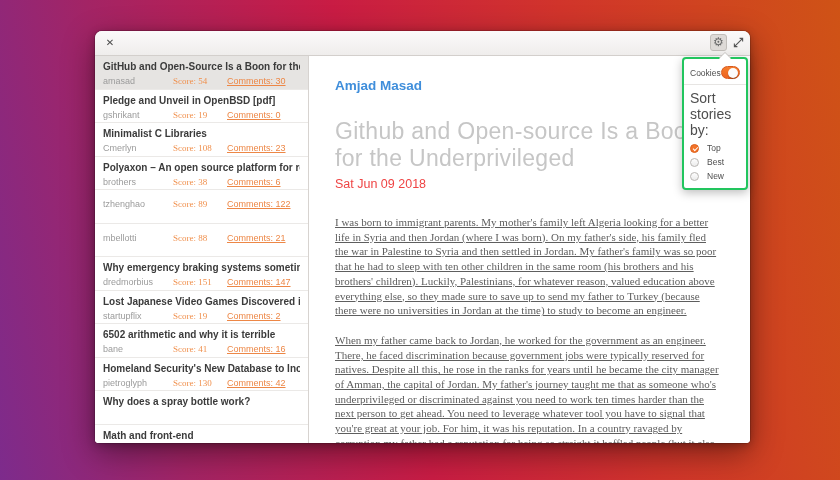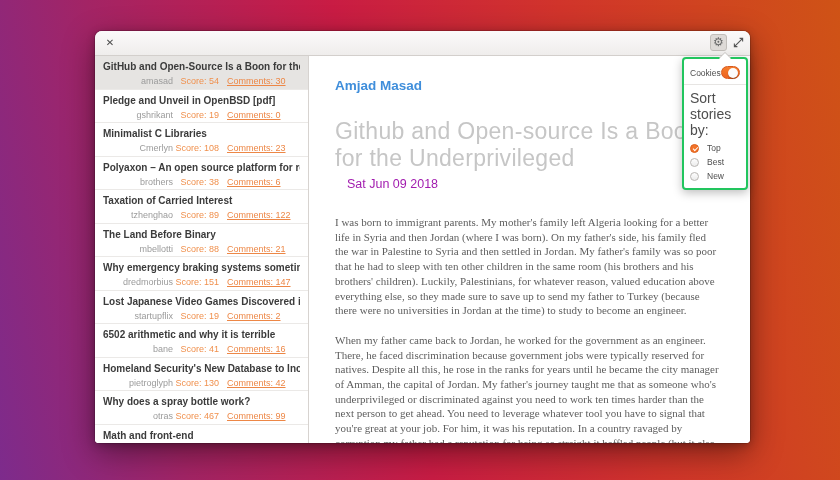--- a/index.html
+++ b/index.html
@@ -31,30 +31,30 @@
   .gear-btn{background:#dedad7;border:1px solid #c2beba;color:#6b6b6b;font-size:12px;line-height:15px;}
   .resize-btn{color:#555;}
   
   .main{display:flex;height:387px;overflow:hidden;border-radius:0 0 4px 4px;background:#fff;}
   
   .sidebar{width:213px;min-width:213px;border-right:1px solid #d7d3d0;overflow:hidden;background:#fff;}
   .story{height:33.5px;box-sizing:border-box;padding:5px 8px 0 8px;border-bottom:1px solid #ebe9e7;cursor:pointer;}
   .story.selected{background:#e6e4e2;}
   .story-title{font-size:10px;font-weight:700;color:#3b3b3b;white-space:nowrap;overflow:hidden;}
   .story-meta{display:grid;grid-template-columns:70px 46px auto;margin-top:4px;font-size:9px;}
-  .meta-author{text-align:right;color:#9b9b9b;}
-  .meta-score{text-align:right;color:#f0904d;}
+  .meta-author{text-align:left;color:#9b9b9b;}
+  .meta-score{text-align:left;color:#f0904d;font-family:Liberation Serif, serif;}
   .meta-comments{padding-left:8px;color:#ed8746;text-decoration:underline;cursor:pointer;}
   
   .content{flex:1;position:relative;padding:20px 12px 0 26px;overflow:hidden;}
   .author-link{display:inline-block;font-size:13.5px;font-weight:600;color:#3f8edb;cursor:pointer;}
   .article-title{margin-top:24px;font-size:23px;line-height:27px;font-weight:400;color:#c6c6c6;letter-spacing:.3px;width:420px;}
-  .article-date{margin-top:5px;font-size:12.5px;color:#a21caf;margin-left:12px;}
+  .article-date{margin-top:5px;font-size:12.5px;color:#ef4444;}
   .article-body{margin-top:24px;width:385px;font-family:"Liberation Serif",serif;font-size:11px;line-height:14.7px;color:#5e5e5e;}
-  .article-body p{margin:0 0 15px 0;}
+  .article-body p{margin:0 0 15px 0;text-decoration:underline;}
   .scrollbar{position:absolute;right:2px;top:25px;width:2px;height:78px;background:#b3b0ad;border-radius:1px;z-index:5;cursor:pointer;}
   
   .popover{
     position:absolute;left:587px;top:26px;width:66px;z-index:20;
     background:#fff;border:2px solid #22c55e;border-radius:4px;
     box-shadow:0 3px 10px rgba(0,0,0,.25);
     padding:5px 0 5px;box-sizing:border-box;
   }
   .popover::before{
     content:"";position:absolute;top:-6px;left:35px;
@@ -129,30 +129,28 @@
   <div class="story">
     <div class="story-title">Polyaxon – An open source platform for reproducible ...</div>
     <div class="story-meta">
       <span class="meta-author">brothers</span>
       <span class="meta-score">Score: 38</span>
       <span class="meta-comments">Comments: 6</span>
     </div>
   </div>
 
   <div class="story">
-    <div class="story-title">Taxation of Carried Interest</div>
     <div class="story-meta">
       <span class="meta-author">tzhenghao</span>
       <span class="meta-score">Score: 89</span>
       <span class="meta-comments">Comments: 122</span>
     </div>
   </div>
 
   <div class="story">
-    <div class="story-title">The Land Before Binary</div>
     <div class="story-meta">
       <span class="meta-author">mbellotti</span>
       <span class="meta-score">Score: 88</span>
       <span class="meta-comments">Comments: 21</span>
     </div>
   </div>
 
   <div class="story">
     <div class="story-title">Why emergency braking systems sometimes hit parke...</div>
     <div class="story-meta">
@@ -184,25 +182,20 @@
     <div class="story-title">Homeland Security's New Database to Include Faces, D...</div>
     <div class="story-meta">
       <span class="meta-author">pietroglyph</span>
       <span class="meta-score">Score: 130</span>
       <span class="meta-comments">Comments: 42</span>
     </div>
   </div>
 
   <div class="story">
     <div class="story-title">Why does a spray bottle work?</div>
-    <div class="story-meta">
-      <span class="meta-author">otras</span>
-      <span class="meta-score">Score: 467</span>
-      <span class="meta-comments">Comments: 99</span>
-    </div>
   </div>
 
   <div class="story">
     <div class="story-title">Math and front-end</div>
     <div class="story-meta">
       <span class="meta-author"></span>
       <span class="meta-score"></span>
       <span class="meta-comments"></span>
     </div>
   </div>

